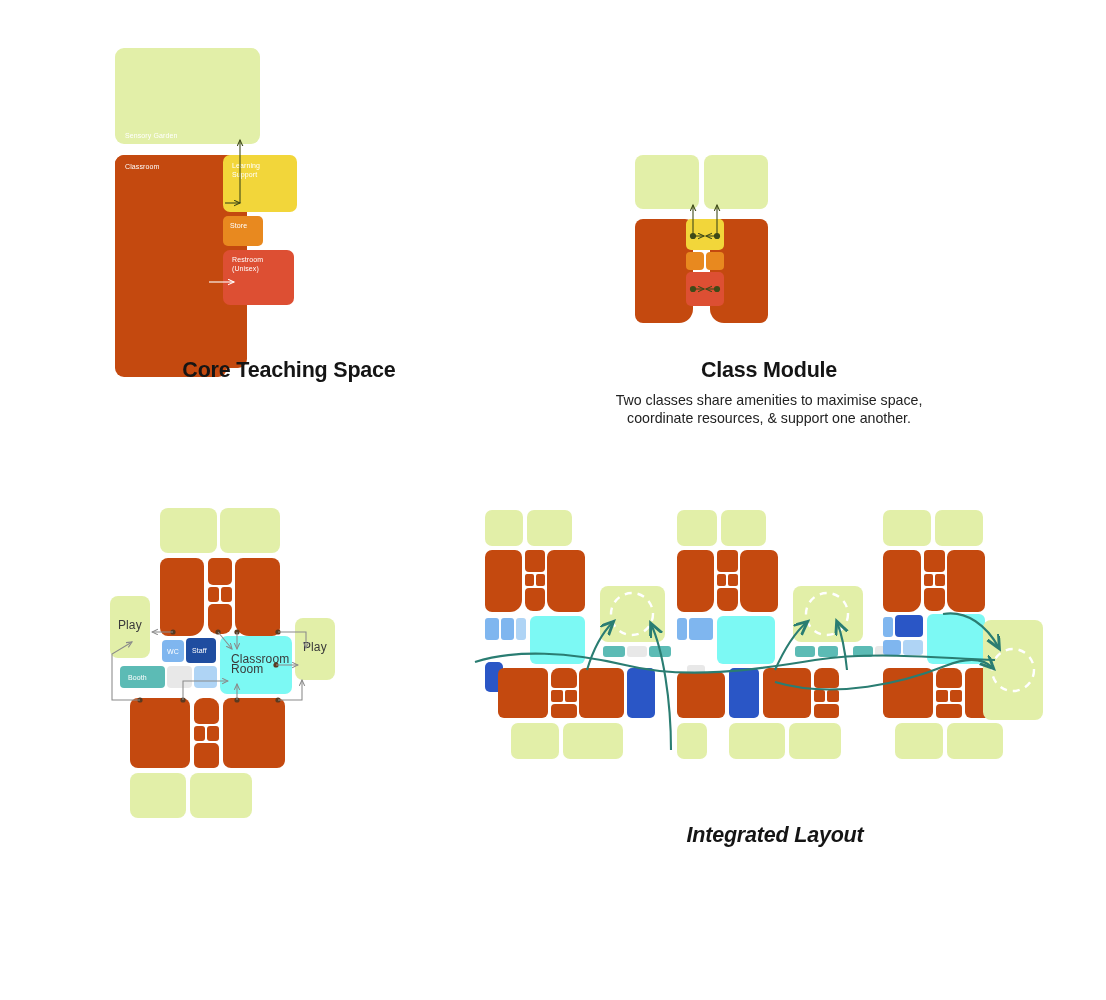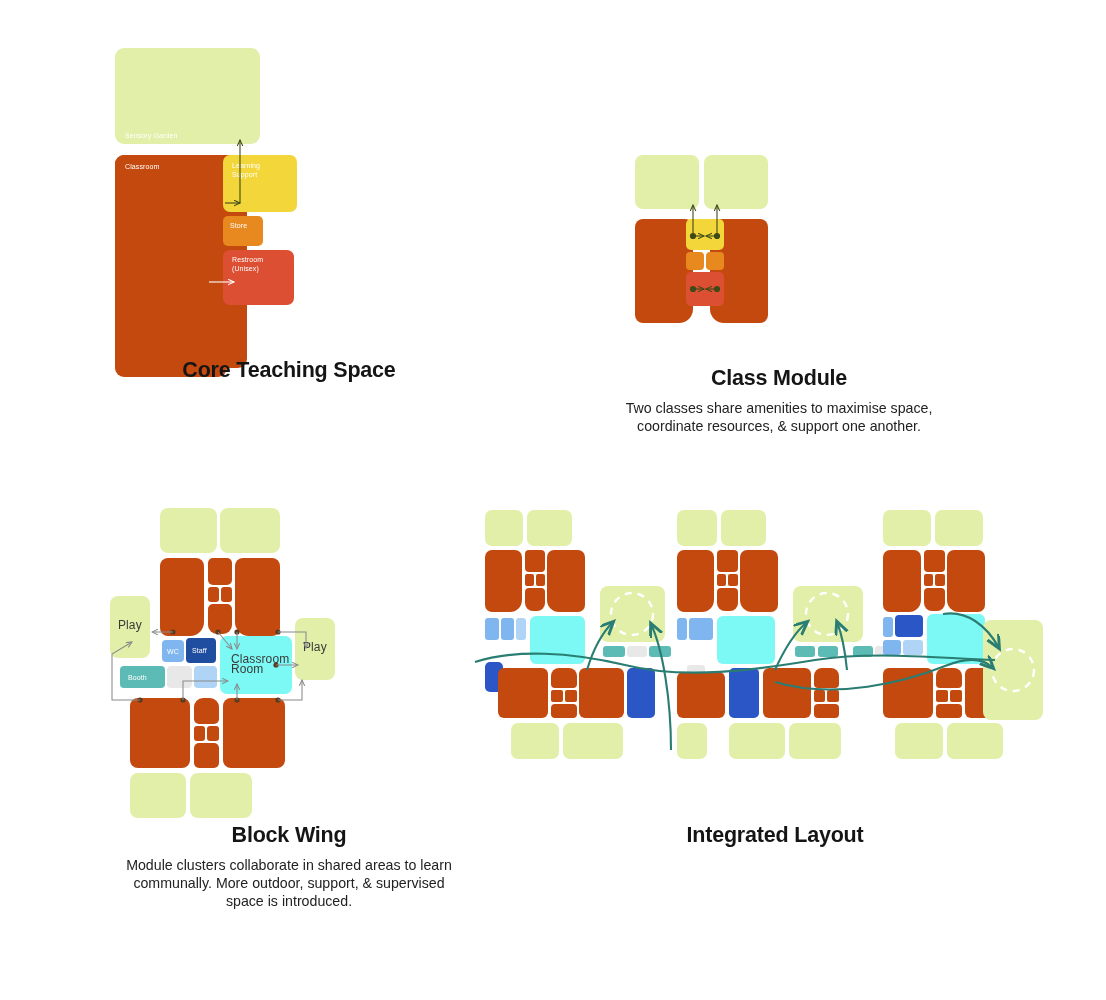--- a/index.html
+++ b/index.html
@@ -8,21 +8,21 @@
     font-family:"Liberation Sans", sans-serif;
     color:#1a1a1a;overflow:hidden;position:relative;
   }
   .board{position:absolute;inset:0;}
 
   
   .panel{position:absolute;}
   #panel-core     {left:0;   top:0;   width:540px;height:480px;}
   #panel-module   {left:530px;top:0;   width:576px;height:480px;}
   #panel-block    {left:0;   top:480px;width:500px;height:460px;}
-  #panel-integ    {left:440px;top:480px;width:666px;height:460px;}
+  #panel-integ    {left:440px;top:480px;width:666px;height:460px;font-style:italic;}
 
   .figure{position:absolute;}
   .caption{position:absolute;text-align:center;}
 
   .cap-title{
     font-size:21.5px;font-weight:bold;letter-spacing:-0.2px;
     color:#151515;margin:0 0 9px 0;line-height:1;
   }
   .cap-body{
     font-size:14.2px;line-height:18.3px;color:#222222;margin:0;
@@ -121,21 +121,21 @@
         <path d="M112,81 L112,50" stroke="#3E4A18" stroke-width="1.1" fill="none" marker-end="url(#ahM)"></path>
 
         <path d="M88,81 L99,81" stroke="#3E4A18" stroke-width="1.1" fill="none" marker-end="url(#ahM)"></path>
         <path d="M112,81 L101,81" stroke="#3E4A18" stroke-width="1.1" fill="none" marker-end="url(#ahM)"></path>
 
         <path d="M88,134 L99,134" stroke="#3E4A18" stroke-width="1.1" fill="none" marker-end="url(#ahM)"></path>
         <path d="M112,134 L101,134" stroke="#3E4A18" stroke-width="1.1" fill="none" marker-end="url(#ahM)"></path>
       </svg>
     </div>
 
-    <div class="caption" style="left:84px;top:360px;width:330px;margin-top:8px;">
+    <div class="caption" style="left:74px;top:360px;width:330px;">
       <div class="cap-title">Class Module</div>
       <div class="cap-body">Two classes share amenities to maximise space, coordinate resources, &amp; support one another.</div>
     </div>
   </div>
 
   <div class="panel" id="panel-block">
 
     <div class="figure" style="left:110px;top:28px;width:240px;height:295px;">
 
       <div class="blk" style="left:50px;top:0px;width:57px;height:45px;background:#E2EFA8;border-radius:8px;"></div>
@@ -210,24 +210,20 @@
           <path d="M30,192 L2,192 L2,146 L22,134" marker-end="url(#ahG)"></path>
 
           <path d="M73,192 L73,173 L118,173" marker-end="url(#ahG)"></path>
           <path d="M127,192 L127,176" marker-end="url(#ahG)"></path>
 
           <path d="M168,192 L192,192 L192,172" marker-end="url(#ahG)"></path>
         </g>
       </svg>
     </div>
 
-    <div class="caption" style="left:114px;top:345px;width:350px;">
-      <div class="cap-title">Block Wing</div>
-      <div class="cap-body">Module clusters collaborate in shared areas to learn communally. More outdoor, support, &amp; supervised space is introduced.</div>
-    </div>
   </div>
 
   <div class="panel" id="panel-integ">
 
     <div class="figure" style="left:35px;top:30px;width:620px;height:300px;">
 
       <div style="position:absolute;left:0;top:0;width:200px;height:270px;">
         <div class="blk" style="left:10px;top:0px;width:38px;height:36px;background:#E2EFA8;border-radius:7px;"></div>
         <div class="blk" style="left:52px;top:0px;width:45px;height:36px;background:#E2EFA8;border-radius:7px;"></div>
 

